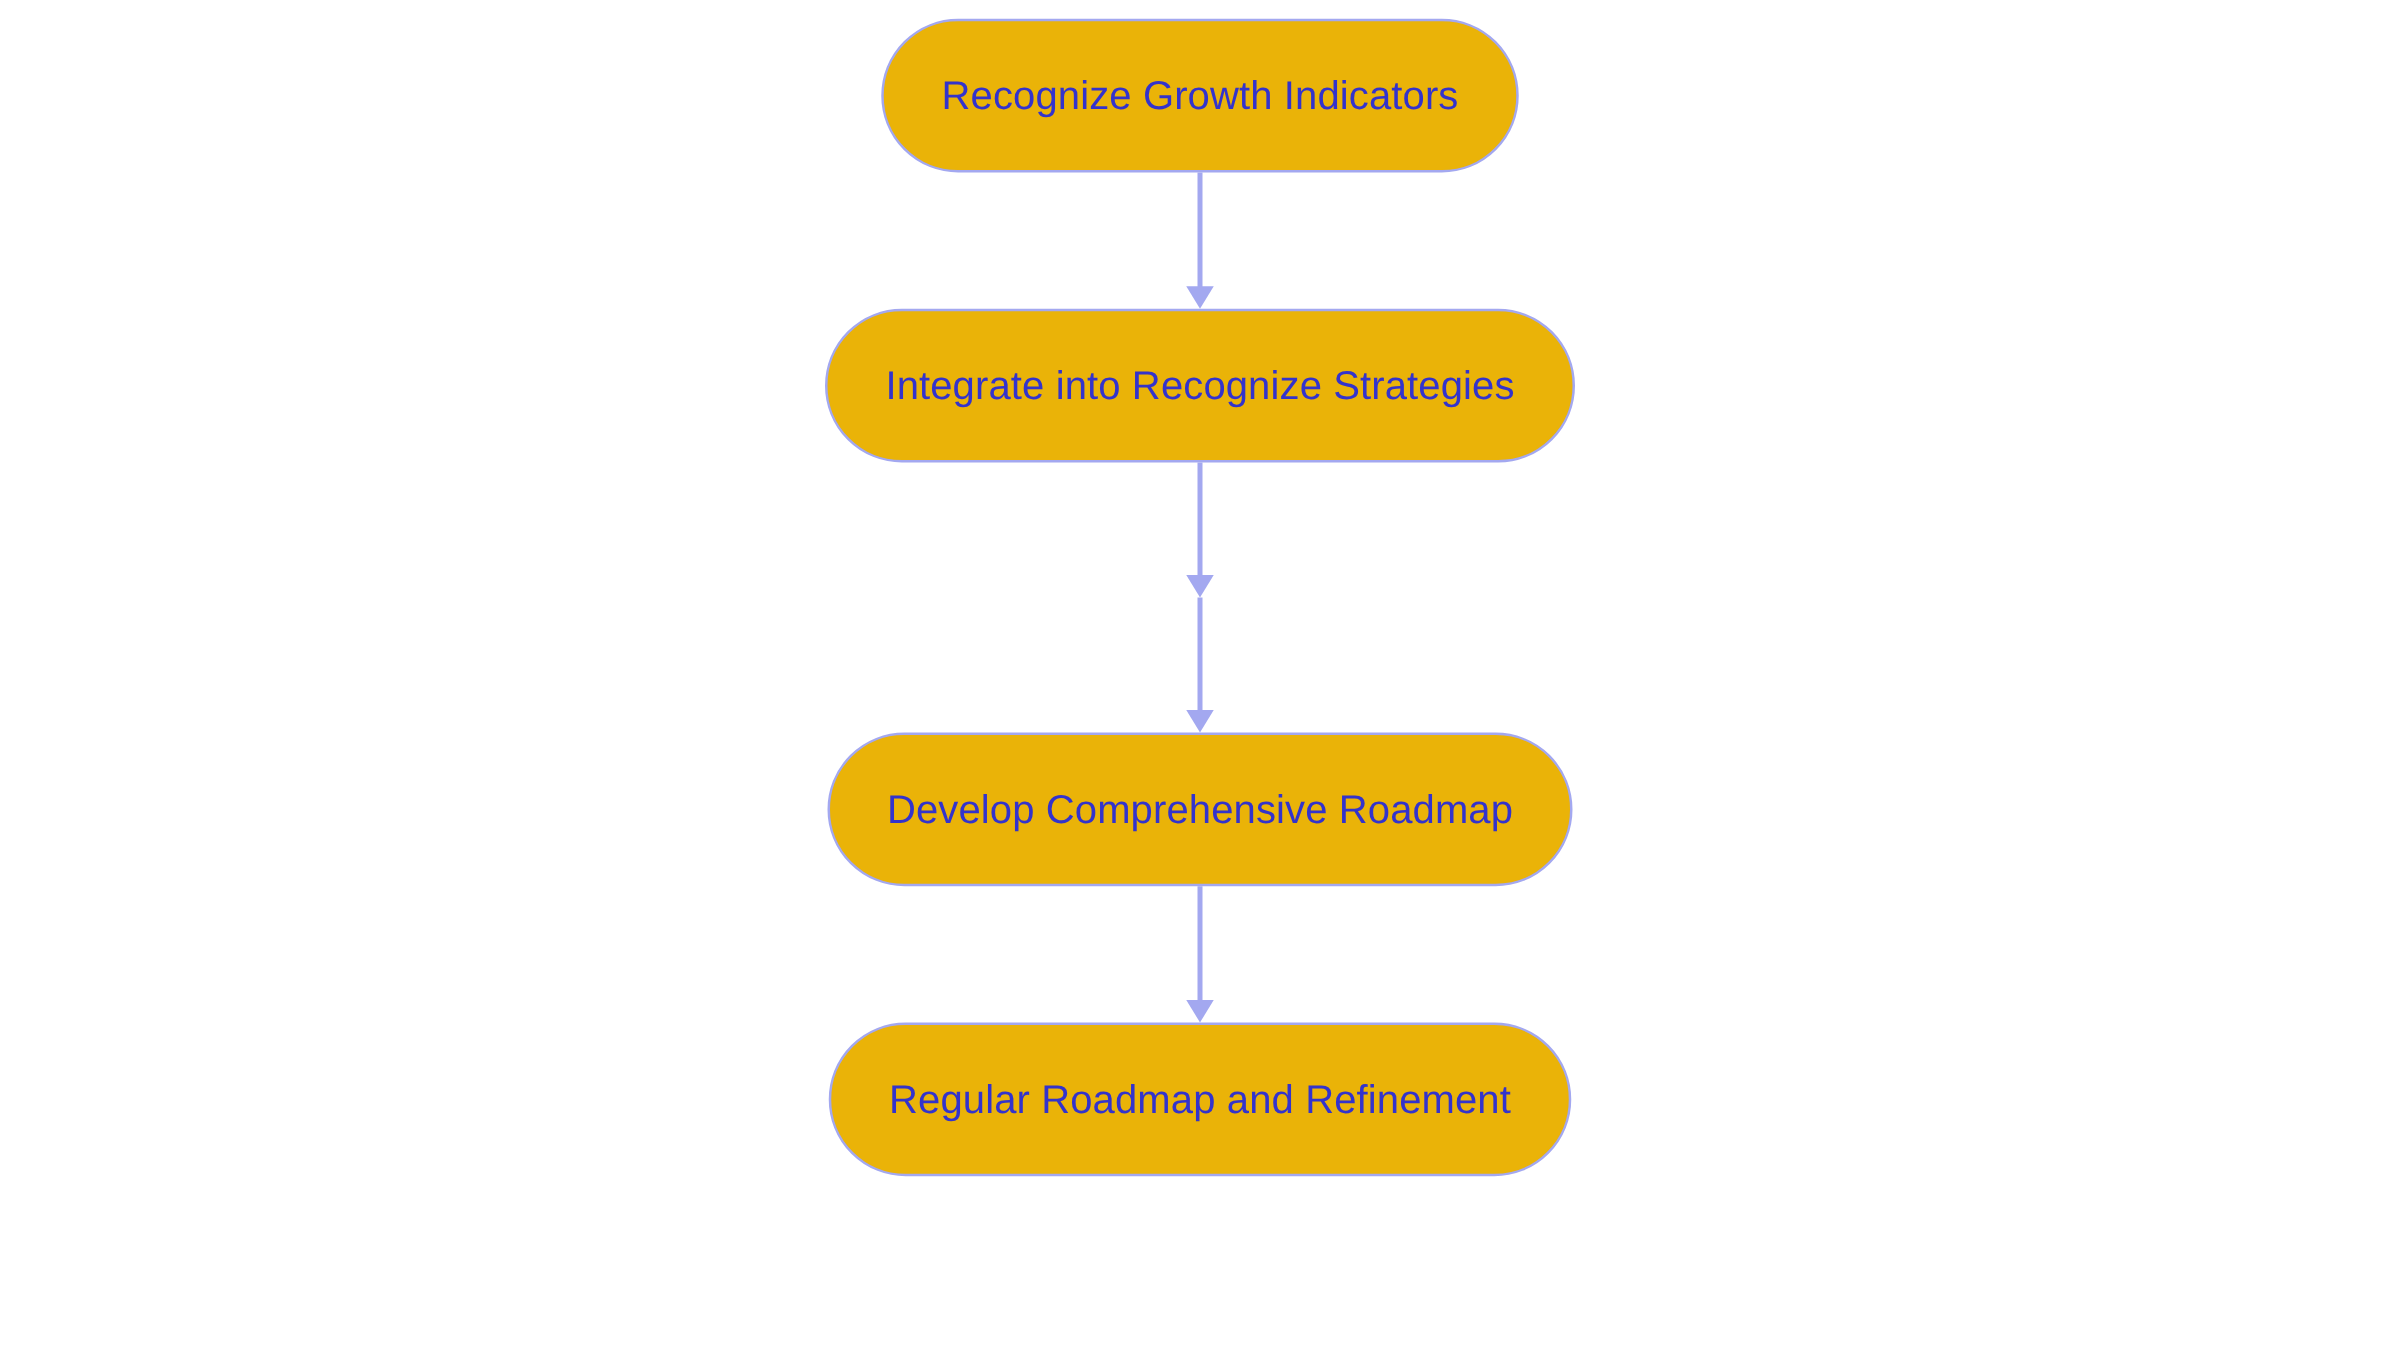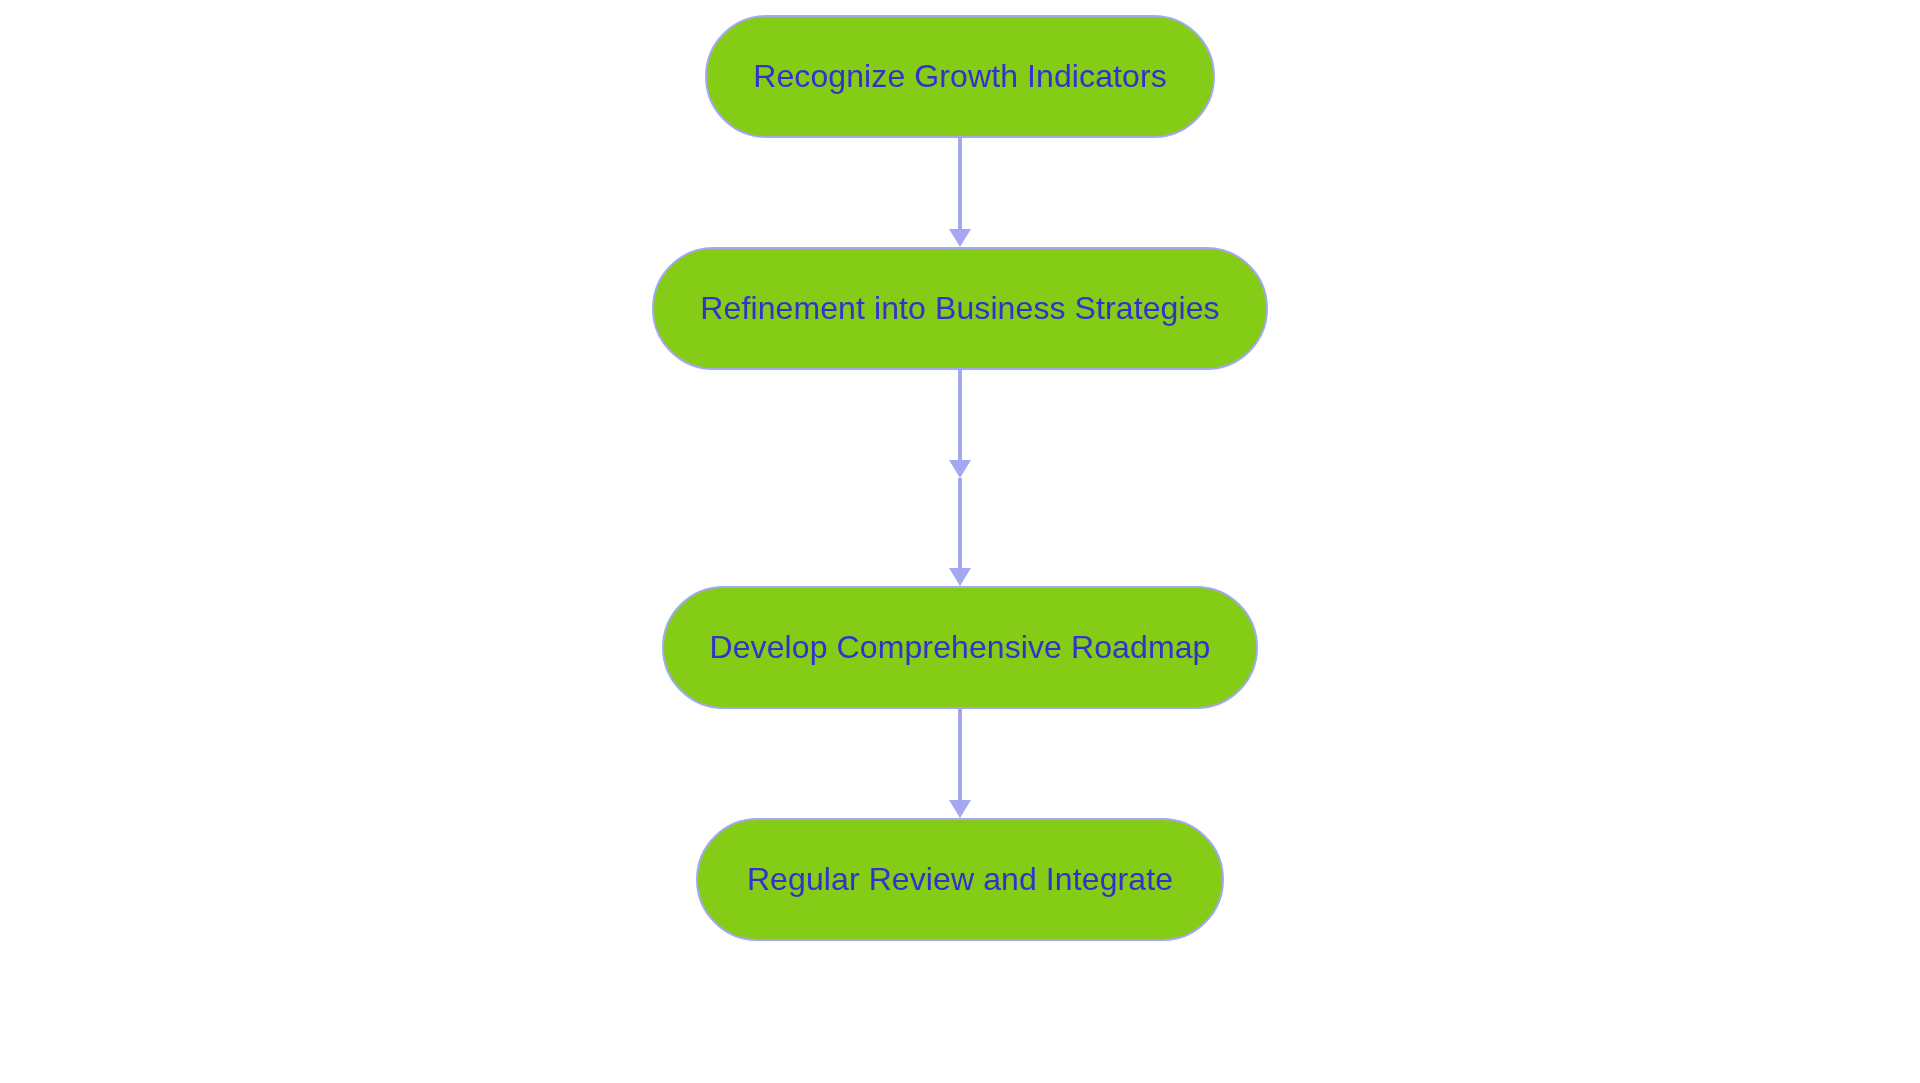--- a/index.html
+++ b/index.html
@@ -32,21 +32,21 @@
     flex-direction: column;
     align-items: center;
     justify-content: flex-start;
   }
 
   .node {
     box-sizing: border-box;
     display: flex;
     align-items: center;
     justify-content: center;
-    background: #84cc16;
+    background: #eab308;
     border: 2px solid #a3a8f0;
     border-radius: 999px;
     color: #3333cc;
     font-family: "Liberation Sans", sans-serif;
     font-size: 32px;
     font-weight: 400;
     letter-spacing: 0.1px;
     line-height: 1.1;
     white-space: nowrap;
     text-align: center;
@@ -105,21 +105,21 @@
     <div class="node node-w1">
       <span class="node-label">Recognize Growth Indicators</span>
     </div>
 
     <div class="connector connector-h1">
       <div class="connector-line"></div>
       <div class="connector-head"></div>
     </div>
 
     <div class="node node-w2">
-      <span class="node-label">Refinement into Business Strategies</span>
+      <span class="node-label">Integrate into Recognize Strategies</span>
     </div>
 
     <div class="connector connector-h2">
       <div class="connector-line"></div>
       <div class="connector-head"></div>
     </div>
 
 
     <div class="connector connector-h3">
       <div class="connector-line"></div>
@@ -129,17 +129,17 @@
     <div class="node node-w4">
       <span class="node-label">Develop Comprehensive Roadmap</span>
     </div>
 
     <div class="connector connector-h4">
       <div class="connector-line"></div>
       <div class="connector-head"></div>
     </div>
 
     <div class="node node-w5">
-      <span class="node-label">Regular Review and Integrate</span>
+      <span class="node-label">Regular Roadmap and Refinement</span>
     </div>
 
   </div>
 </div>
 
 </body></html>

